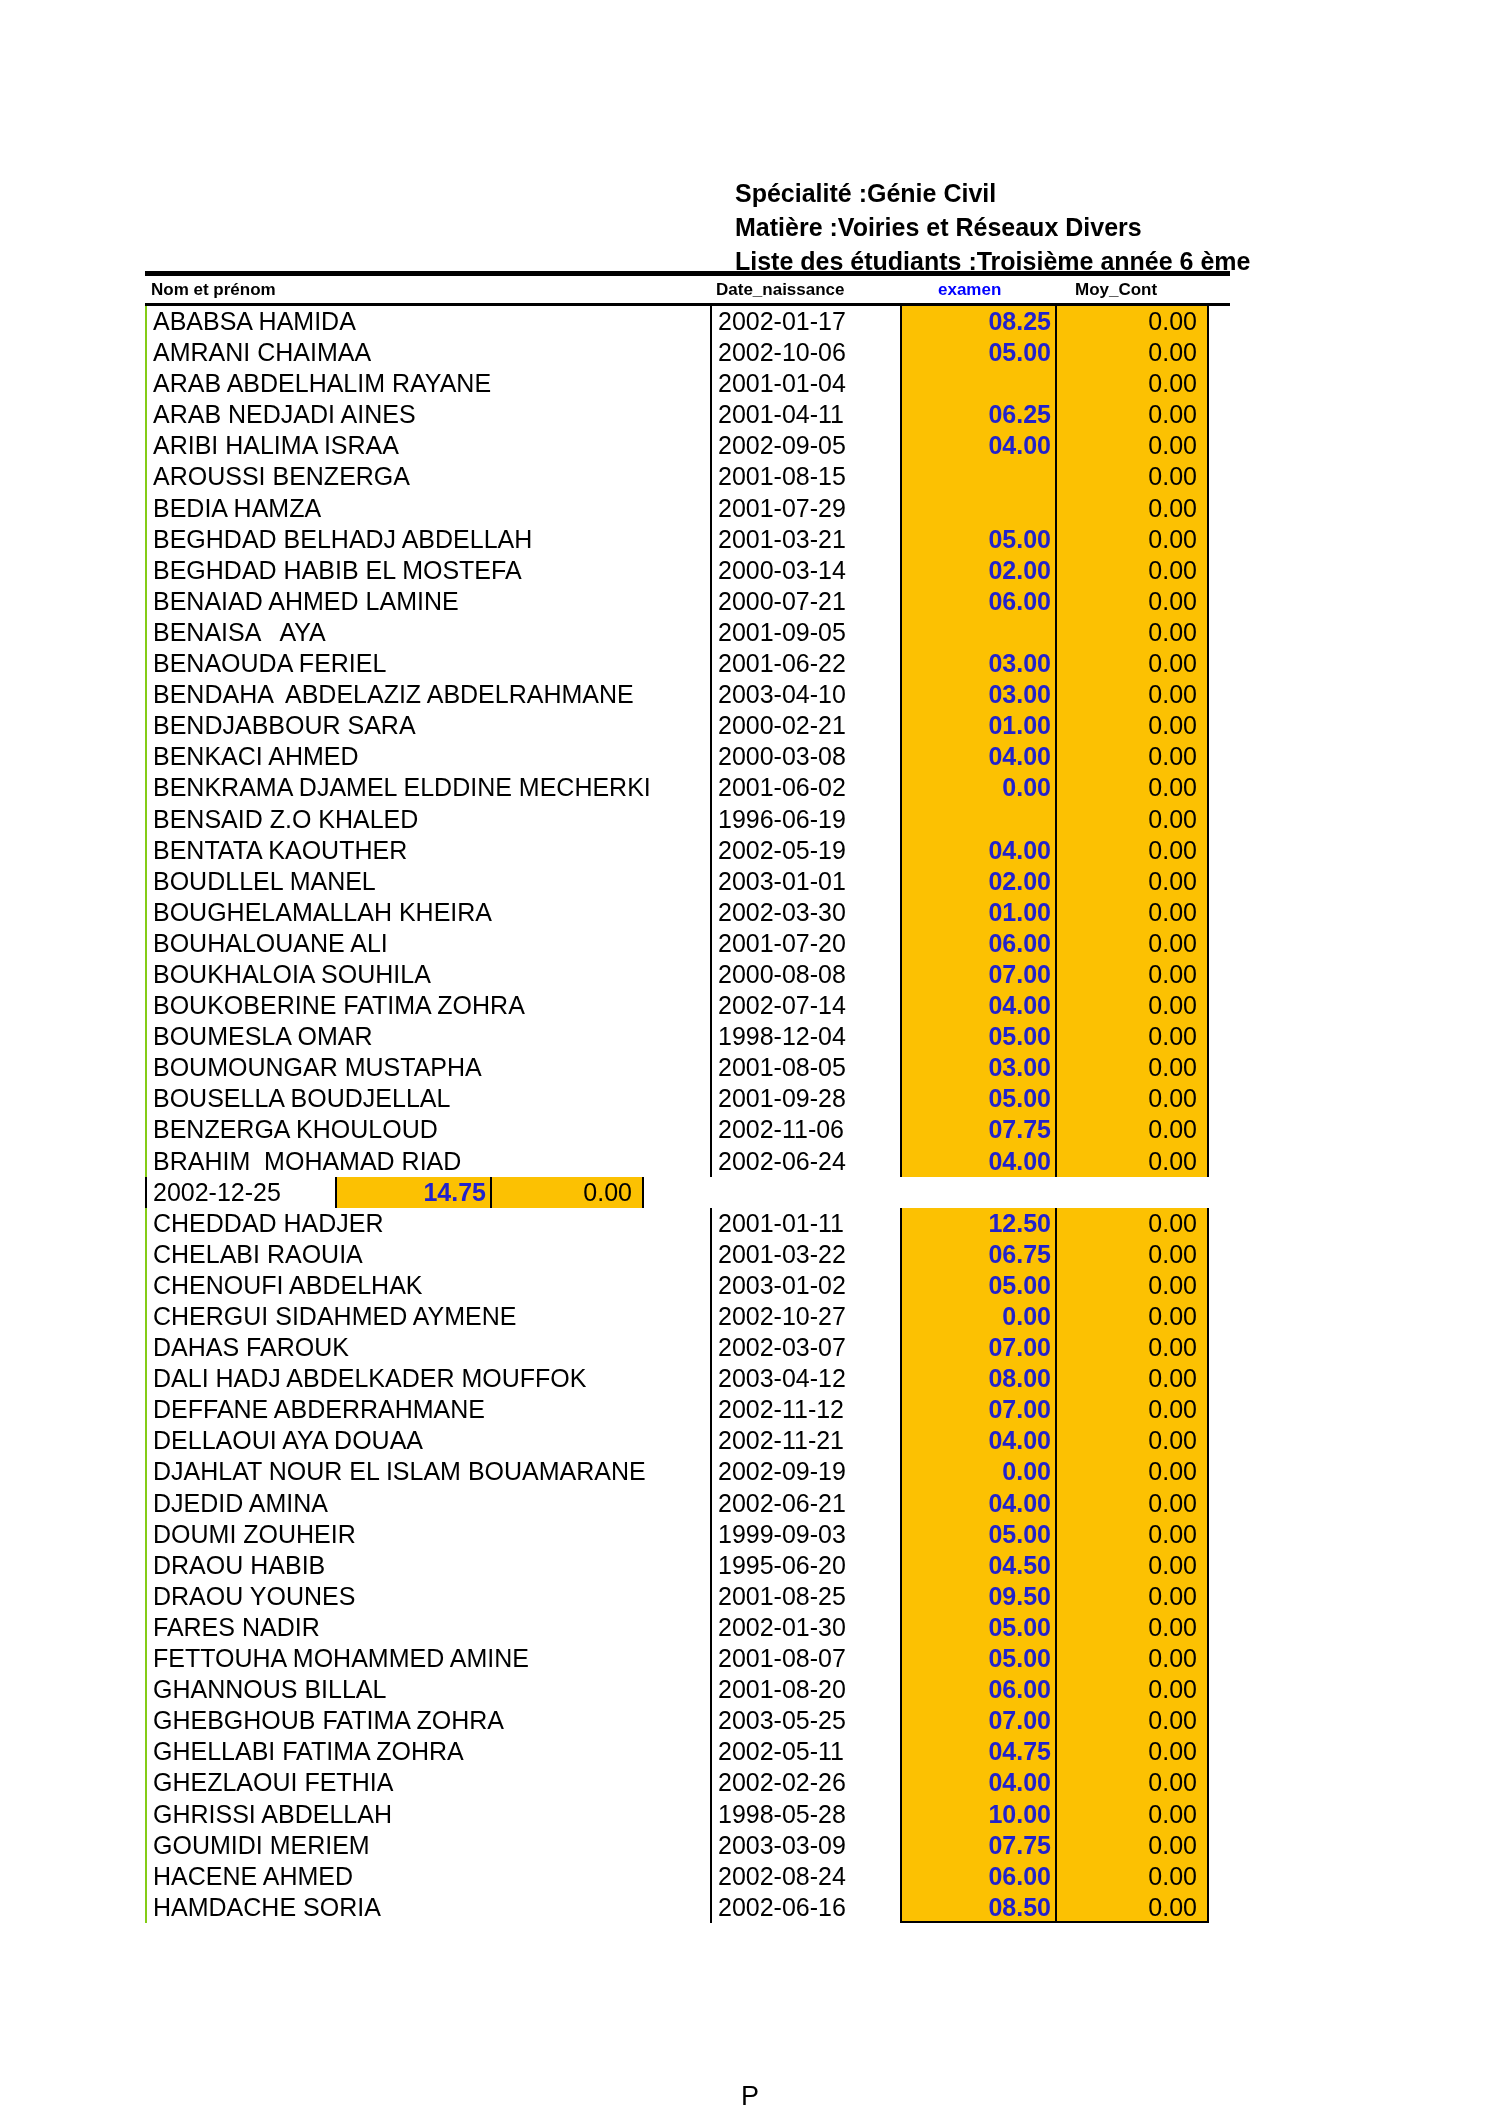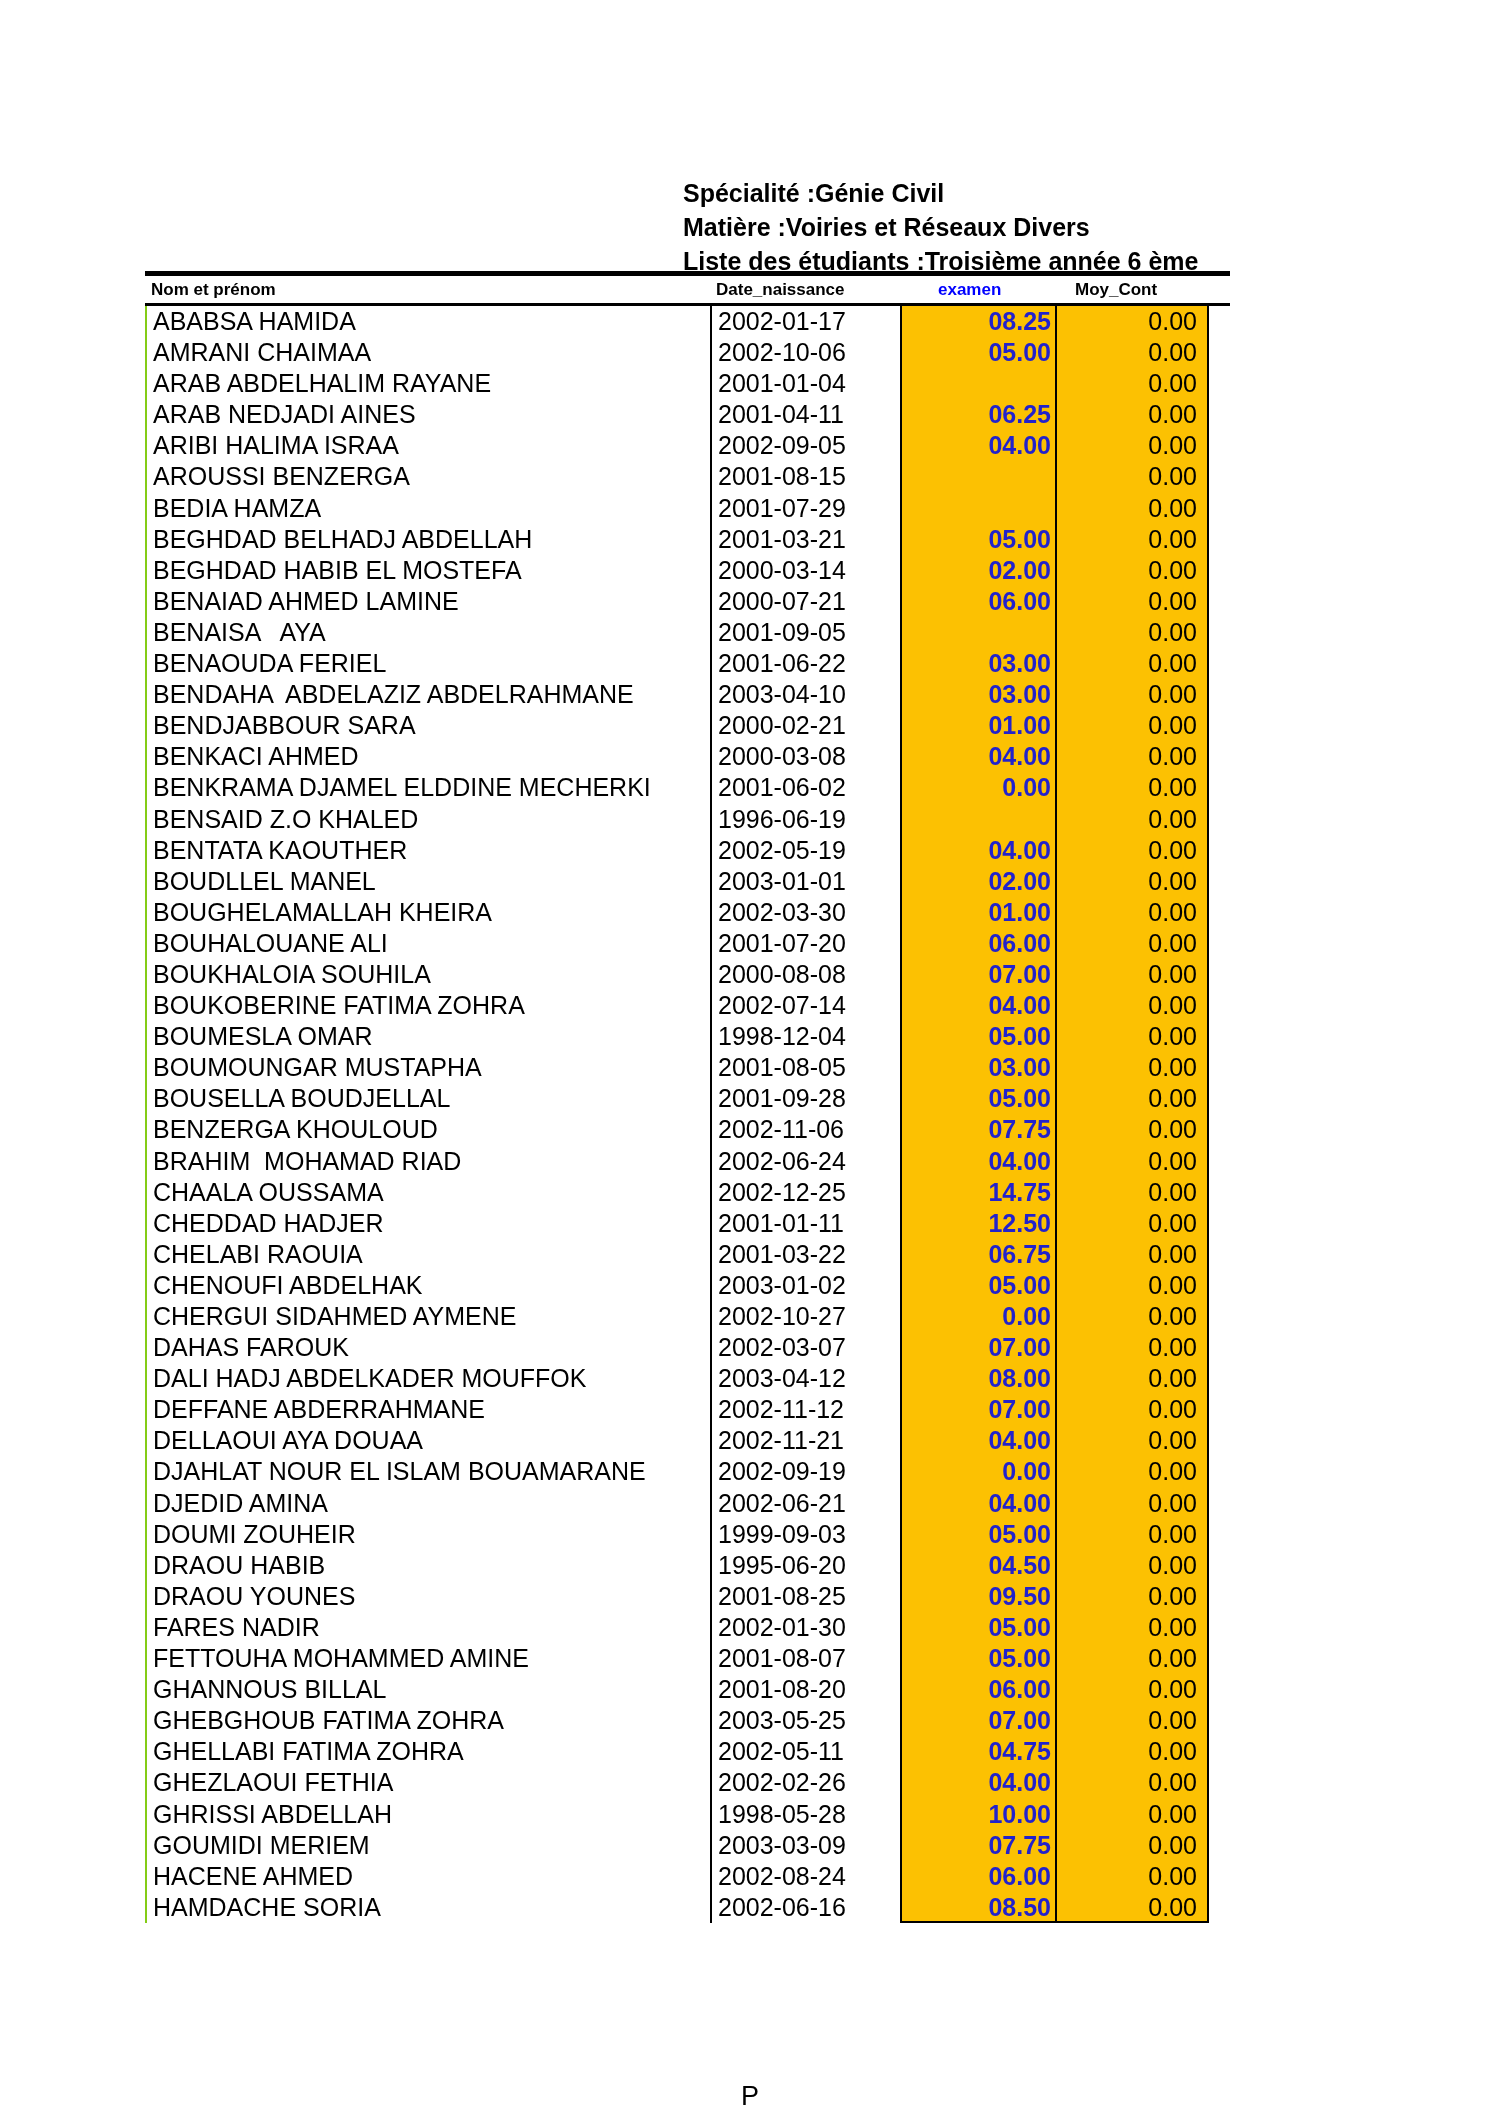--- a/index.html
+++ b/index.html
@@ -6,21 +6,21 @@
   body {
     width: 1500px; height: 2122px;
     background: #ffffff;
     font-family: "Liberation Sans", sans-serif;
     color: #000000;
   }
   .page { position: relative; width: 1500px; height: 2122px; overflow: hidden; }
 
   
   .doc-header {
-    position: absolute; left: 683px; top: 176px;
+    position: absolute; left: 735px; top: 176px;
     width: 518px; overflow: hidden;
     font-size: 25px; font-weight: bold; line-height: 34px;
     white-space: nowrap;
   }
   .doc-header .hline { height: 34px; }
 
   .thick-rule {
     position: absolute; left: 145px; top: 271px;
     width: 1085px; height: 5px; background: #000;
   }
@@ -290,21 +290,20 @@
   </div>
 
   <div class="row">
     <div class="cell c-name">BRAHIM  MOHAMAD RIAD</div>
     <div class="cell c-date">2002-06-24</div>
     <div class="cell c-exam">04.00</div>
     <div class="cell c-moy">0.00</div>
   </div>
 
   <div class="row">
-    <div class="cell c-name">CHAALA OUSSAMA</div>
     <div class="cell c-date">2002-12-25</div>
     <div class="cell c-exam">14.75</div>
     <div class="cell c-moy">0.00</div>
   </div>
 
   <div class="row">
     <div class="cell c-name">CHEDDAD HADJER</div>
     <div class="cell c-date">2001-01-11</div>
     <div class="cell c-exam">12.50</div>
     <div class="cell c-moy">0.00</div>

